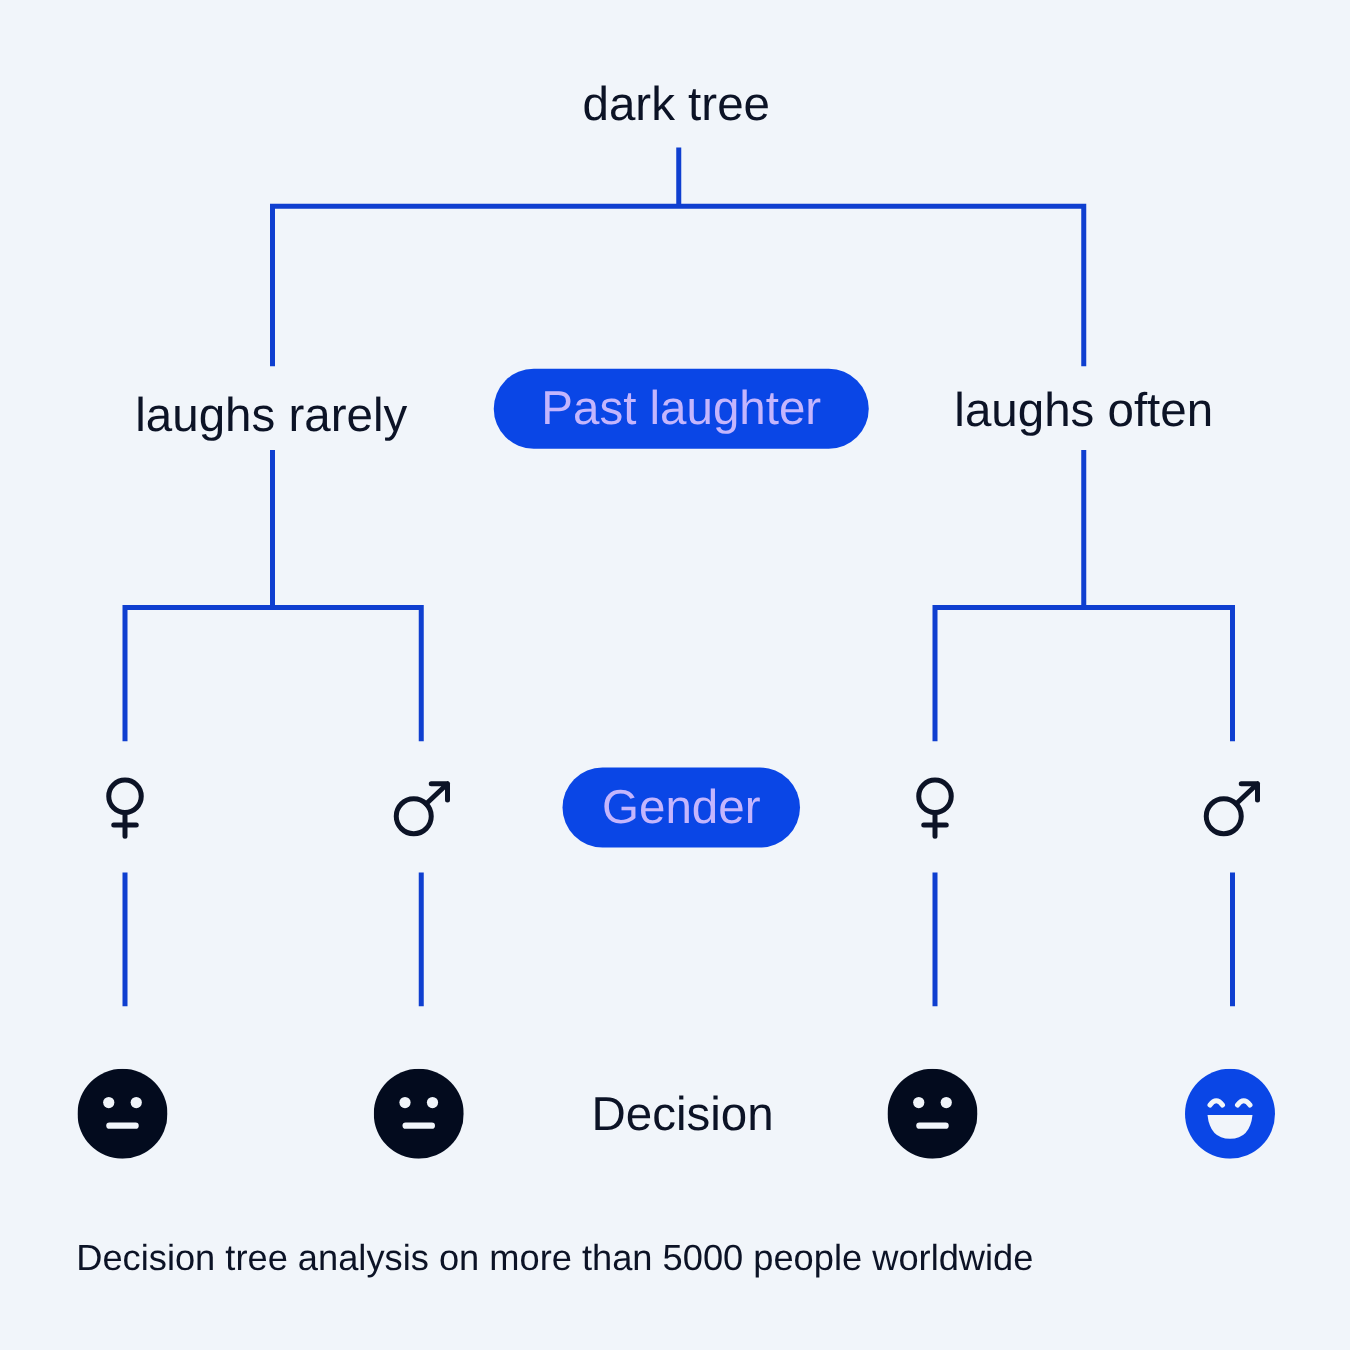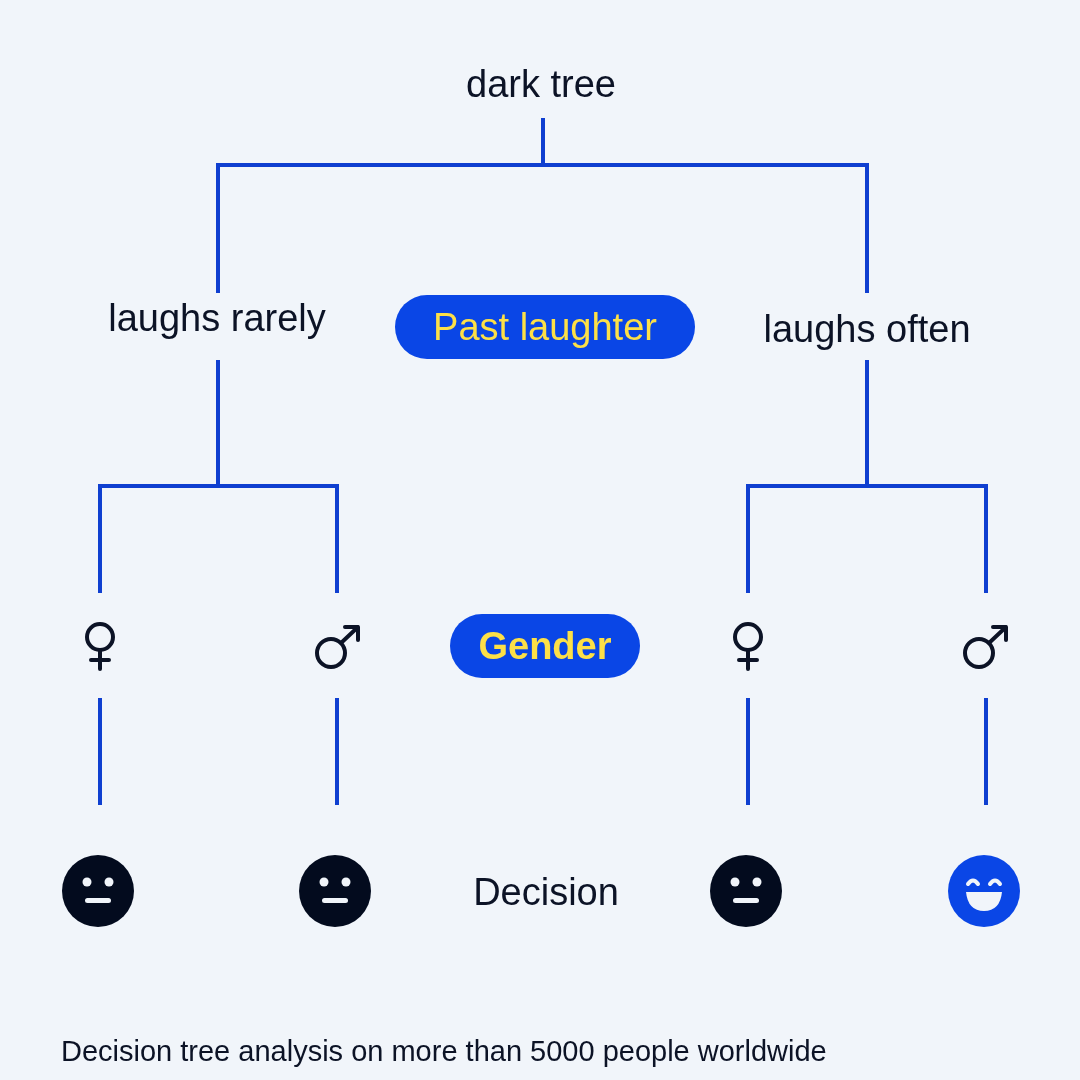--- a/index.html
+++ b/index.html
@@ -5,65 +5,65 @@
   html, body { margin: 0; padding: 0; }
   body {
     width: 1080px; height: 1080px; background: #f1f5fa;
     position: relative; overflow: hidden;
     font-family: "Liberation Sans", "DejaVu Sans", sans-serif;
     color: #0c1326;
   }
   .label { position: absolute; font-size: 38px; white-space: nowrap; transform: translateX(-50%); line-height: 1; }
   .pill {
     position: absolute; transform: translateX(-50%);
-    background: #0a46e6; color: #fde047; font-size: 38px; line-height: 1;
+    background: #0a46e6; color: #c4b5fd; font-size: 38px; line-height: 1;
     border-radius: 34px; white-space: nowrap;
     display: flex; align-items: center; justify-content: center;
   }
   svg.lines { position: absolute; left: 0; top: 0; }
   .icon { position: absolute; }
-  .caption { position: absolute; left: 61px; top: 993px; font-size: 29px; line-height: 1; margin-top: 44px; }
+  .caption { position: absolute; left: 61px; top: 993px; font-size: 29px; line-height: 1; }
 </style>
 </head>
 <body>
 
 <svg class="lines" width="1080" height="1080">
   <g stroke="#0f3fd0" stroke-width="4" fill="none" stroke-linecap="butt">
 
     <path d="M543 118 V165 M218 293 V165 H867 V293"></path>
 
     <path d="M218 360 V486 M100 593 V486 H337 V593"></path>
 
     <path d="M867 360 V486 M748 593 V486 H986 V593"></path>
 
     <path d="M100 698 V805 M337 698 V805 M748 698 V805 M986 698 V805"></path>
   </g>
 </svg>
 
 <div class="label" style="left:541px; top:65px;">dark tree</div>
 
-<div class="label" style="left:217px; top:299px;text-align:right;">laughs rarely</div>
+<div class="label" style="left:217px; top:314px;text-align:right;">laughs rarely</div>
 <div class="pill" style="left:545px; top:295px; width:300px; height:64px;">
   <span>Past laughter</span>
 </div>
 <div class="label" style="left:867px; top:310px;">laughs often</div>
 
 <svg class="icon" style="left:80px; top:620px;" width="40" height="52" viewBox="0 0 40 52">
   <g stroke="#0c1326" stroke-width="4" fill="none" stroke-linecap="round">
     <circle cx="20" cy="17" r="13"></circle>
     <path d="M20 30 V49 M11 40 H29"></path>
   </g>
 </svg>
 <svg class="icon" style="left:312px; top:622px;" width="52" height="50" viewBox="0 0 52 50">
   <g stroke="#0c1326" stroke-width="4" fill="none" stroke-linecap="round" stroke-linejoin="round">
     <circle cx="19" cy="31" r="14"></circle>
     <path d="M29 21 L46 5 M33 5 H46 V18"></path>
   </g>
 </svg>
-<div class="pill" style="left:545px; top:614px; width:190px; height:64px;font-weight:bold;">
+<div class="pill" style="left:545px; top:614px; width:190px; height:64px;">
   <span>Gender</span>
 </div>
 <svg class="icon" style="left:728px; top:620px;" width="40" height="52" viewBox="0 0 40 52">
   <g stroke="#0c1326" stroke-width="4" fill="none" stroke-linecap="round">
     <circle cx="20" cy="17" r="13"></circle>
     <path d="M20 30 V49 M11 40 H29"></path>
   </g>
 </svg>
 <svg class="icon" style="left:960px; top:622px;" width="52" height="50" viewBox="0 0 52 50">
   <g stroke="#0c1326" stroke-width="4" fill="none" stroke-linecap="round" stroke-linejoin="round">

